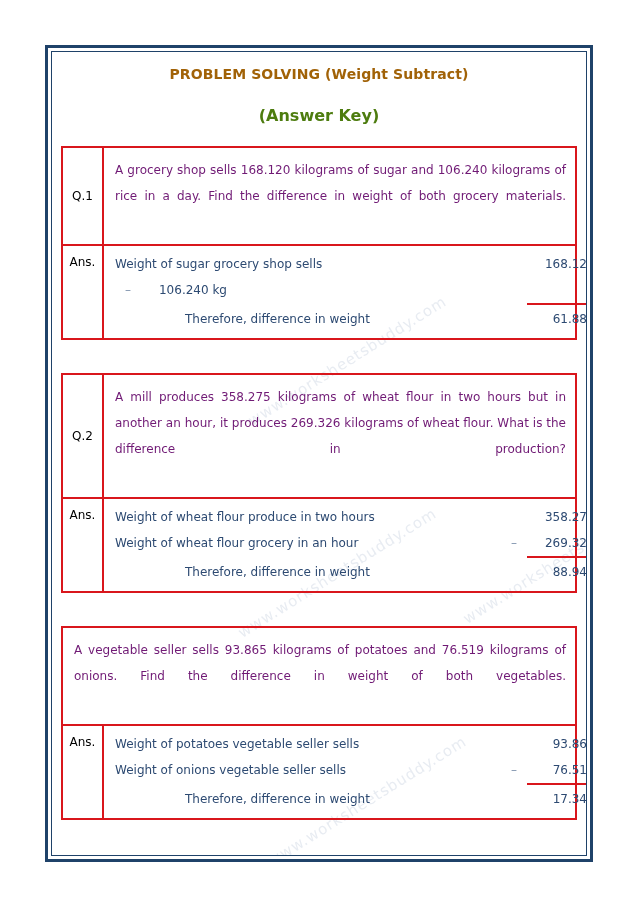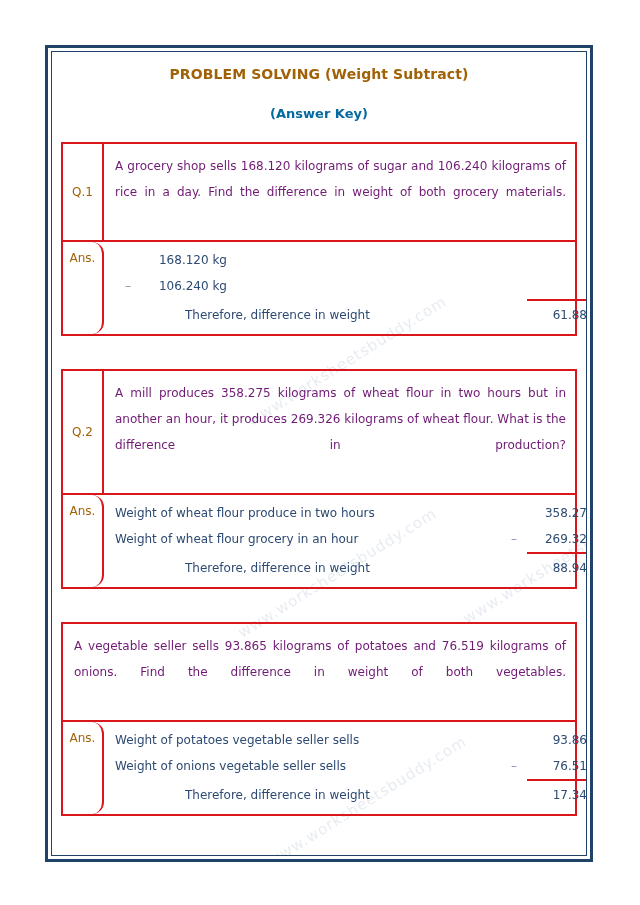--- a/index.html
+++ b/index.html
@@ -78,23 +78,23 @@
     text-align: center;
     padding-top: 14px;
   }
   .doc-title {
     font-size: 14px;
     font-weight: bold;
     color: #a16207;
     letter-spacing: 0.1px;
   }
   .doc-subtitle {
-    font-size: 13px;
+    font-size: 16px;
     font-weight: bold;
-    color: #0369a1;
+    color: #4d7c0f;
     margin-top: 24px;
   }
 
   
   .blocks {
     position: relative;
     margin-top: 21px;
   }
   .qblock {
     border: 2px solid #d9161c;
@@ -108,29 +108,28 @@
   }
   .q-divider {
     border-top: 2px solid #d9161c;
   }
   .label-cell {
     width: 41px;
     min-width: 41px;
     border-right: 2px solid #d9161c;
     box-sizing: border-box;
     font-size: 12px;
-    color: #a16207;
+    color: #000000;
     display: flex;
     justify-content: center;
   }
   .label-cell.center { align-items: center; }
   .label-cell.top {
     align-items: flex-start;
     padding-top: 9px;
-    border-radius: 12px;
   }
   .content-cell {
     flex: 1;
     box-sizing: border-box;
     padding: 9px 9px 9px 11px;
   }
 
   .question-text {
     font-size: 12px;
     line-height: 26px;
@@ -217,20 +216,21 @@
             <div class="content-cell">
               <p class="question-text">A grocery shop sells 168.120 kilograms of sugar and 106.240 kilograms of rice in a day. Find the difference in weight of both grocery materials.</p>
             </div>
           </div>
           <div class="qrow q-divider">
             <div class="label-cell top">
               <span>Ans.</span>
             </div>
             <div class="ans-cell">
               <div class="ans-line">
+                <span class="ans-desc">Weight of sugar grocery shop sells</span>
                 <span class="ans-sign"></span>
                 <span class="ans-value">168.120 kg</span>
               </div>
               <div class="ans-line">
                 <span class="ans-sign">–</span>
                 <span class="ans-value">106.240 kg</span>
               </div>
               <div class="ans-rule-wrap">
                 <div class="ans-line result">
                   <span class="ans-desc">Therefore, difference in weight</span>

